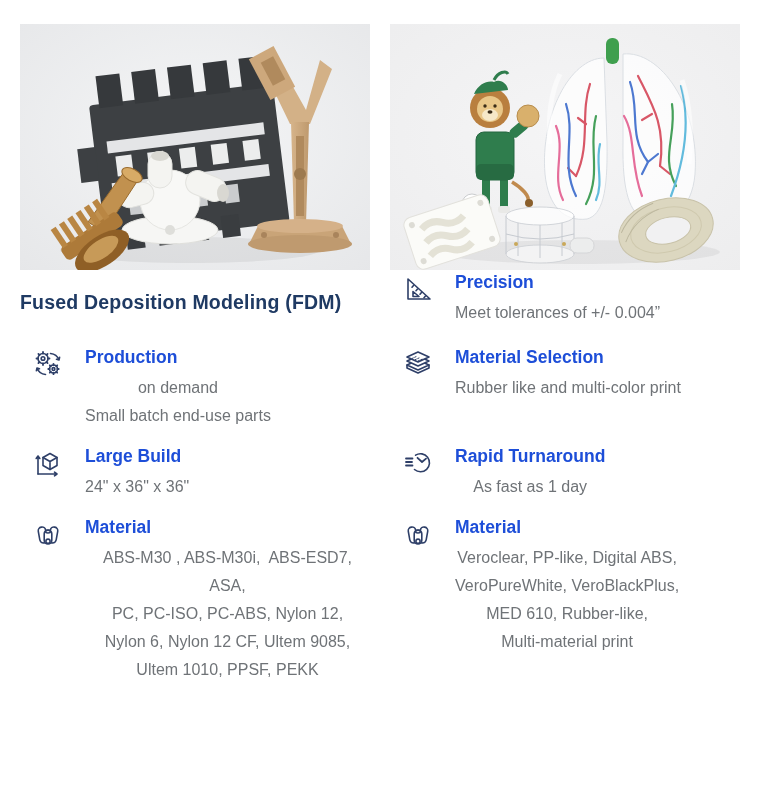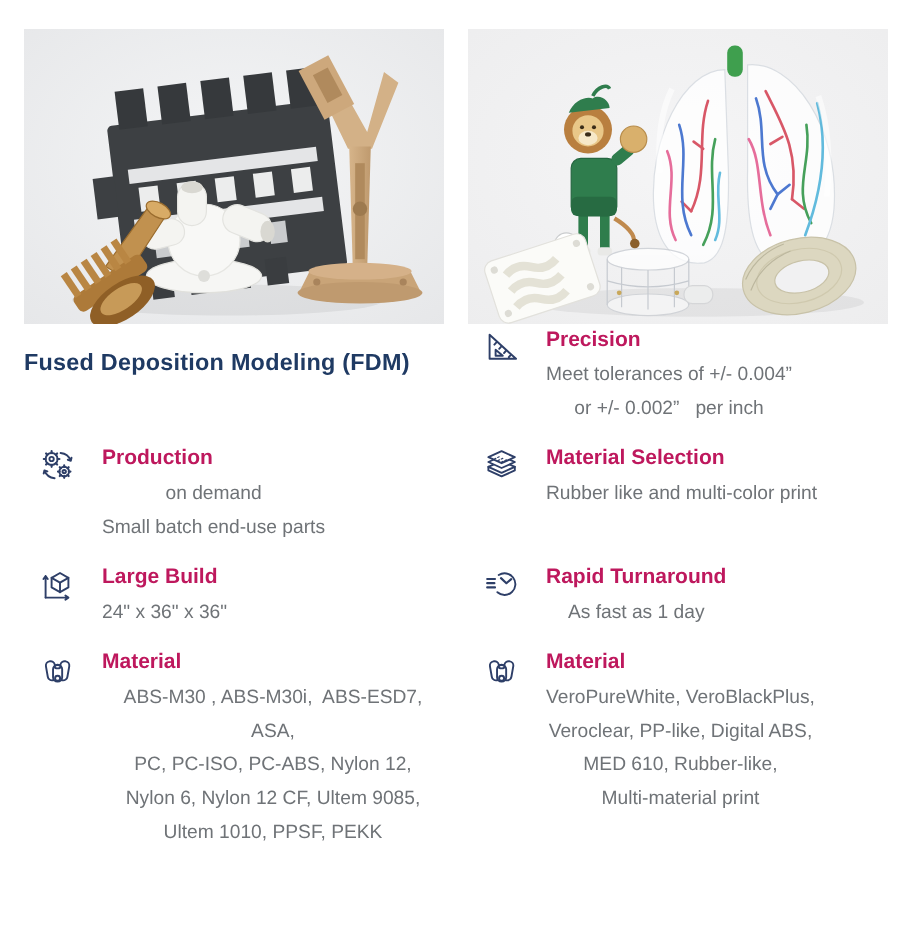--- a/index.html
+++ b/index.html
@@ -6,21 +6,21 @@
   body{width:760px;font-family:"Liberation Sans","DejaVu Sans",sans-serif;}
   .page{width:760px;height:776px;overflow:hidden;background:#fff;}
   .grid{display:grid;grid-template-columns:350px 350px;column-gap:20px;padding:24px 20px 0 20px;}
   .photo-cell{width:350px;height:246px;overflow:hidden;}
   .photo-cell svg{display:block;}
   .title-cell{padding-top:21px;padding-bottom:31px;}
   .col-title{font-size:19.5px;font-weight:700;color:#1f3a63;letter-spacing:.2px;}
   .feature{display:flex;align-items:flex-start;padding-bottom:14px;}
   .f-icon{width:30px;height:30px;flex:none;margin:4px 22px 0 13px;}
   .f-icon svg{width:30px;height:30px;display:block;stroke:#2e3f68;fill:none;stroke-width:1.6;stroke-linecap:round;stroke-linejoin:round;}
-  .f-title{font-size:17.5px;font-weight:700;color:#be185d;line-height:25px;margin-bottom:4px;}
+  .f-title{font-size:17.5px;font-weight:700;color:#1d4ed8;line-height:25px;margin-bottom:4px;}
   .f-line{font-size:16px;color:#6f7377;line-height:28px;white-space:pre-wrap;text-align:center;}
 </style>
 </head>
 <body>
 
 <div class="page">
   <div class="grid">
 
     <div class="photo-cell">
       <svg width="350" height="246" viewBox="0 0 350 246">
@@ -204,21 +204,20 @@
       <span class="f-icon">
         <svg viewBox="0 0 30 30">
           <path d="M5,5 L27,25 L5,25 Z"></path>
           <path d="M10,17.5 L10,22.5 L16,22.5 Z"></path>
           <path d="M10.5,11.5 L9,13.2 M14.5,15 L13,16.7 M18.5,18.5 L17,20.2 M22.5,22 L21,23.7"></path>
         </svg>
       </span>
       <div>
         <div class="f-title">Precision</div>
         <div class="f-line">Meet tolerances of +/- 0.004”</div>
-        <div class="f-line">or +/- 0.002”&nbsp;&nbsp; per inch</div>
       </div>
     </div>
 
     <div class="feature">
       <span class="f-icon">
         <svg viewBox="0 0 30 30">
           <circle cx="10" cy="9.5" r="5"></circle>
             <circle cx="10" cy="9.5" r="1.8"></circle>
           <path d="M10,3 L10,4.6 M10,14.4 L10,16 M3.5,9.5 L5.1,9.5 M14.9,9.5 L16.5,9.5 M5.4,4.9 L6.5,6 M13.5,13 L14.6,14.1 M14.6,4.9 L13.5,6 M6.5,13 L5.4,14.1" stroke-width="1.8"></path>
           <circle cx="20.5" cy="20" r="4"></circle>
@@ -301,21 +300,21 @@
         <svg viewBox="0 0 30 30">
           <rect x="6" y="8" width="7.5" height="16" rx="3.6" transform="rotate(-10 9.75 16)" fill="#ffffff"></rect>
           <rect x="16.5" y="8" width="7.5" height="16" rx="3.6" transform="rotate(10 20.25 16)" fill="#ffffff"></rect>
           <rect x="11.2" y="11" width="7.6" height="14" rx="3.7" fill="#ffffff"></rect>
           <circle cx="15" cy="22.2" r="2.1"></circle>
           <ellipse cx="15" cy="12.6" rx="2.4" ry="1.4"></ellipse>
         </svg>
       </span>
       <div>
         <div class="f-title">Material</div>
+        <div class="f-line">Veroclear, PP-like, Digital ABS,</div>
         <div class="f-line">VeroPureWhite, VeroBlackPlus,</div>
-        <div class="f-line">Veroclear, PP-like, Digital ABS,</div>
         <div class="f-line">MED 610, Rubber-like,</div>
         <div class="f-line">Multi-material print</div>
       </div>
     </div>
 
   </div>
 </div>
 
 </body></html>

